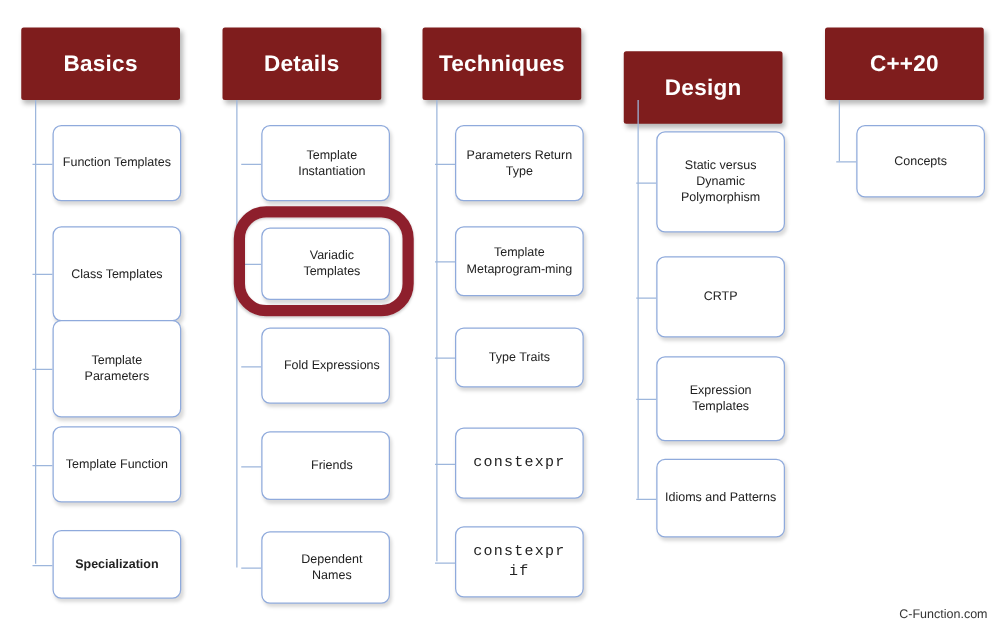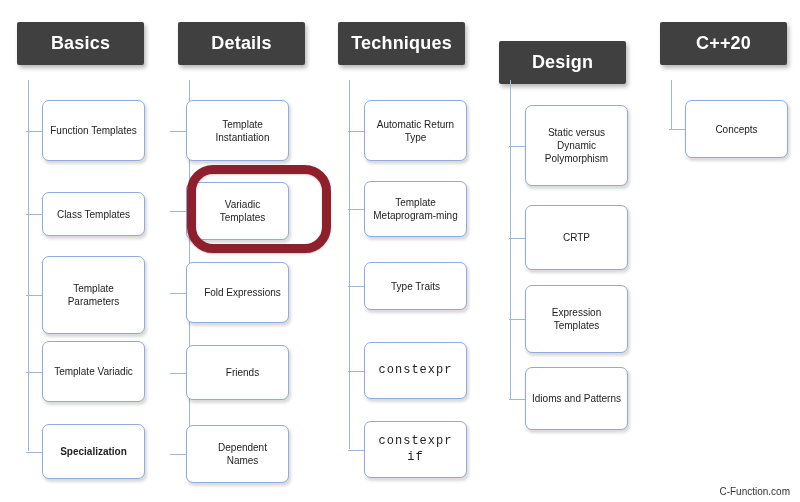--- a/index.html
+++ b/index.html
@@ -4,22 +4,22 @@
 <style>
   html,body{margin:0;padding:0;background:#fff;}
   #canvas{
     position:relative;
     width:800px;height:502px;
     background:#fff;
     font-family:"Liberation Sans", sans-serif;
     overflow:hidden;
   }
   .header{
-    position:absolute;top:22px;width:127px;height:43px;
-    background:#404040;color:#ffffff;
+    position:absolute;top:22px;width:127px;height:58px;
+    background:#7f1d1d;color:#ffffff;
     display:flex;align-items:center;justify-content:center;
     font-size:18px;font-weight:bold;
     border-radius:2px;
     box-shadow:2px 3px 4px rgba(0,0,0,0.28);
     letter-spacing:.2px;
   }
   .vline{
     position:absolute;width:1px;background:#9DB6DC;top:80px;
   }
   .child{
@@ -44,50 +44,50 @@
     border:9px solid #8E1F2C;border-radius:26px;
     pointer-events:none;
     box-shadow:0 1px 2px rgba(0,0,0,0.2), inset 0 1px 2px rgba(0,0,0,0.2);
   }
   .watermark{
     position:absolute;right:10px;bottom:5px;
     font-size:10px;color:#333;font-family:"Liberation Sans",sans-serif;
   }
   
   .c1h{left:17px;}  .c1v{left:28px;height:371px;}  .c1{left:42px;}
-  .c2h{left:178px;} .c2v{left:189px;height:374px;} .c2{left:186px;padding-left:15px;}
+  .c2h{left:178px;} .c2v{left:189px;height:374px;} .c2{left:209px;padding-left:15px;}
   .c3h{left:338px;} .c3v{left:349px;height:369px;} .c3{left:364px;}
   .c4h{left:499px;margin-top:19px;} .c4v{left:510px;height:319px;} .c4{left:525px;}
   .c5h{left:660px;} .c5v{left:671px;height:49px;}  .c5{left:685px;}
 </style>
 </head>
 <body>
 
 <div id="canvas">
 
   <div class="header c1h">Basics</div>
   <div class="vline c1v"></div>
   <div class="child c1" style="top:100px;height:61px;">Function Templates</div>
-  <div class="child c1" style="top:192px;height:44px;">Class Templates</div>
+  <div class="child c1" style="top:181px;height:76px;">Class Templates</div>
   <div class="child c1" style="top:256px;height:78px;">Template Parameters</div>
-  <div class="child c1" style="top:341px;height:61px;">Template Variadic</div>
+  <div class="child c1" style="top:341px;height:61px;">Template Function</div>
   <div class="child c1" style="top:424px;height:55px;font-weight:bold;">Specialization</div>
 
   <div class="header c2h">Details</div>
   <div class="vline c2v"></div>
   <div class="child c2" style="top:100px;height:61px;">Template Instantiation</div>
   <div class="child c2" style="top:182px;height:58px;">Variadic Templates</div>
   <div class="child c2" style="top:262px;height:61px;">Fold Expressions</div>
   <div class="child c2" style="top:345px;height:55px;">Friends</div>
   <div class="child c2" style="top:425px;height:58px;">Dependent Names</div>
   <div class="ring"></div>
 
   <div class="header c3h">Techniques</div>
   <div class="vline c3v"></div>
-  <div class="child c3" style="top:100px;height:61px;">Automatic Return Type</div>
+  <div class="child c3" style="top:100px;height:61px;">Parameters Return Type</div>
   <div class="child c3" style="top:181px;height:56px;">Template Metaprogram-ming</div>
   <div class="child c3" style="top:262px;height:48px;">Type Traits</div>
   <div class="child c3 mono" style="top:421px;height:57px;">constexpr if</div>
   <div class="child c3 mono" style="top:342px;height:57px;">constexpr</div>
 
   <div class="header c4h">Design</div>
   <div class="vline c4v"></div>
   <div class="child c4" style="top:105px;height:81px;">Static versus Dynamic Polymorphism</div>
   <div class="child c4" style="top:205px;height:65px;">CRTP</div>
   <div class="child c4" style="top:285px;height:68px;">Expression Templates</div>

